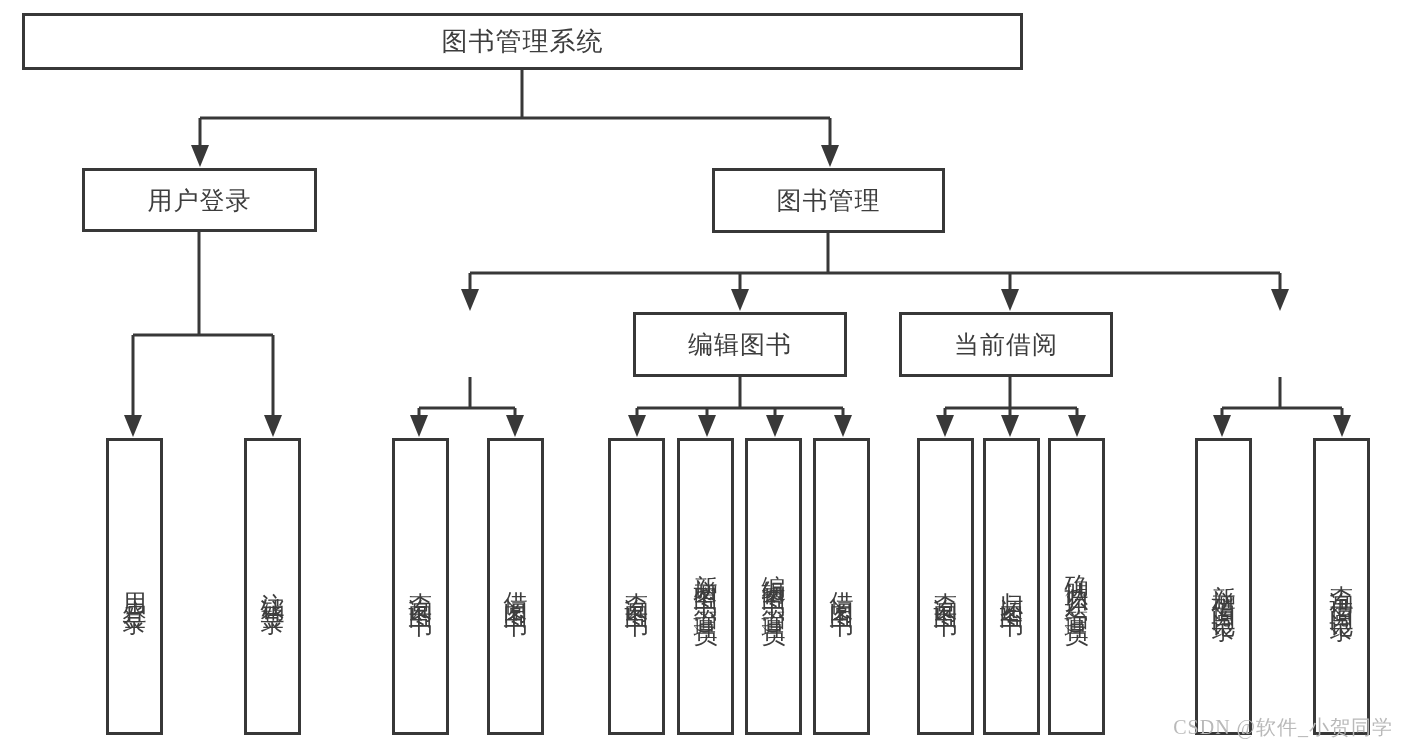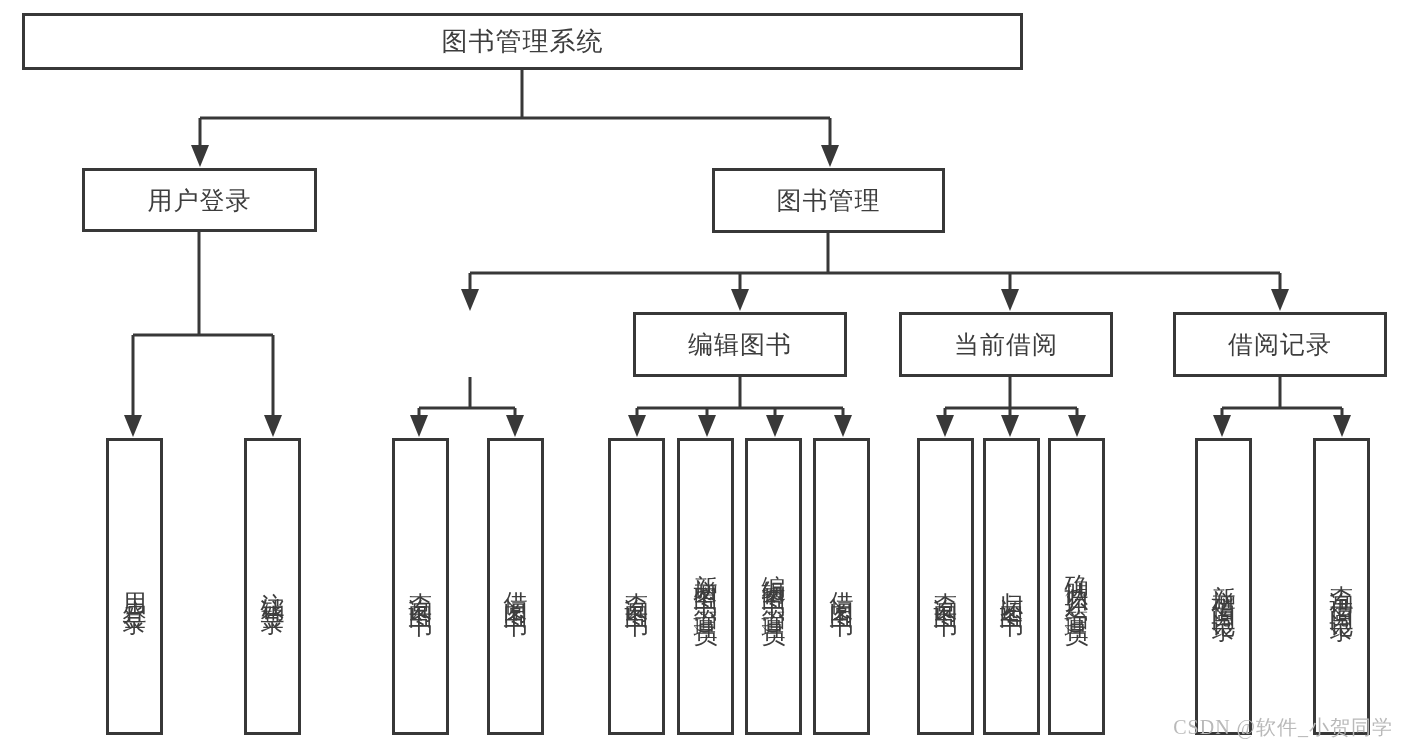--- a/index.html
+++ b/index.html
@@ -91,21 +91,20 @@
     </g>
   </svg>
 
   <div id="root" class="box h">图书管理系统</div>
 
   <div id="n-user" class="box h">用户登录</div>
   <div id="n-bookmgmt" class="box h">图书管理</div>
 
   <div id="n-borrow" class="box h">编辑图书</div>
   <div id="n-current" class="box h">当前借阅</div>
-  <div id="n-records" class="box h">借阅记录</div>
 
   <div id="l-user-login" class="box leaf">用户登录</div>
   <div id="l-logout" class="box leaf">注销登录</div>
 
   <div id="l-query1" class="box leaf">查询图书</div>
   <div id="l-borrow1" class="box leaf">借阅图书</div>
 
   <div id="l-query2" class="box leaf">查询图书</div>
   <div id="l-add-books" class="box leaf">新增图书（管理员）</div>
   <div id="l-edit-books" class="box leaf">编辑图书（管理员）</div>

